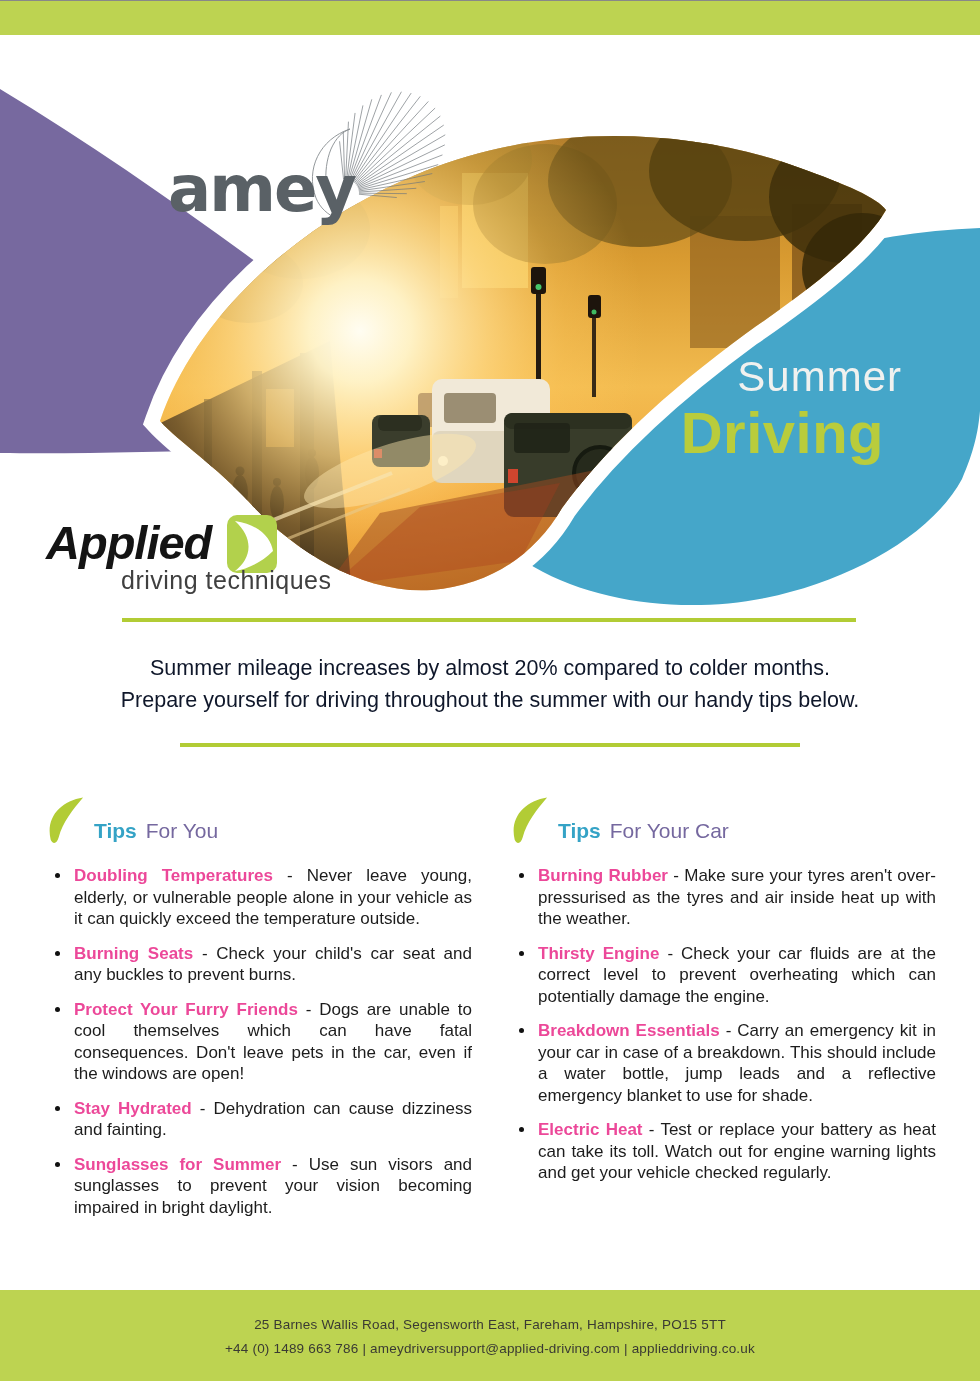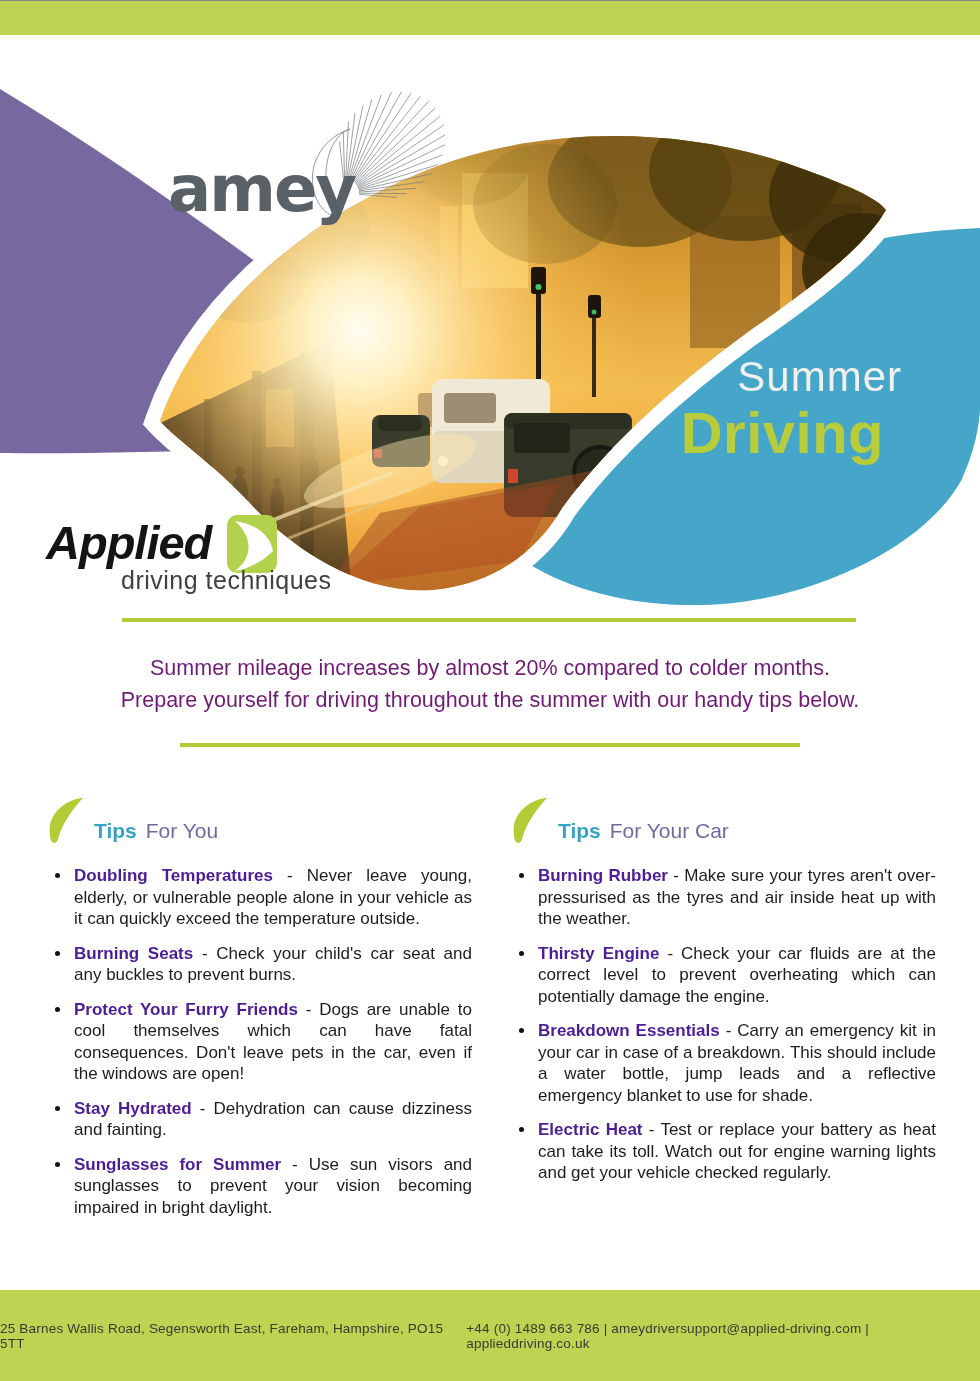--- a/index.html
+++ b/index.html
@@ -14,38 +14,38 @@
       font-style:italic;font-weight:700;font-size:47px;color:#141414;letter-spacing:-1px;
       font-family:"Liberation Sans",sans-serif;}
   .applied .mark{position:absolute;left:181px;top:2px;}
   .applied .tagline{position:absolute;left:75px;top:53px;font-size:25px;color:#404040;letter-spacing:0.5px;}
 
   .divider{position:absolute;height:4px;background:#b2cc35;}
   .divider.top{left:122px;top:617px;width:734px;}
   .divider.bottom{left:180px;top:742px;width:620px;}
 
   .intro{position:absolute;left:0;top:651px;width:980px;text-align:center;
-         font-size:21.5px;line-height:32px;color:#701a75;}
+         font-size:21.5px;line-height:32px;color:#0f172a;}
 
   .col{position:absolute;top:790px;width:424px;}
   .col.left{left:48px;}
   .col.right{left:512px;}
   .col-heading{display:flex;align-items:flex-end;height:52px;}
   .col-heading svg{margin-right:10px;}
   .col-heading h2{margin:0 0 2px 0;font-size:21px;font-weight:700;line-height:1;}
   .col-heading .tips{color:#35a3c6;}
   .col-heading .rest{color:#75689f;font-weight:500;margin-left:9px;}
   .items{margin-top:22px;}
   .item{display:flex;margin-bottom:13px;}
   .bullet{flex:0 0 5px;width:5px;height:5px;border-radius:50%;background:#111;margin:8px 14px 0 7px;}
   .item p{margin:0;flex:1;font-size:17px;line-height:21.5px;color:#1c1c1c;text-align:justify;}
-  .item b{font-weight:700;color:#4c1d95;}
+  .item b{font-weight:700;color:#ec4899;}
 
   .footer{position:absolute;left:0;top:1289px;width:980px;height:92px;background:#bdd351;
-          display:flex;align-items:center;justify-content:center;gap:9px;}
+          display:flex;flex-direction:column;align-items:center;justify-content:center;gap:9px;}
   .footer p{margin:0;font-size:13.5px;color:#3a3a33;letter-spacing:0.2px;}
 </style>
 </head>
 <body>
 
 <div class="page">
 
   <div class="topbar"></div>
 
   <svg class="header-svg" width="980" height="640" viewBox="0 0 980 640">

